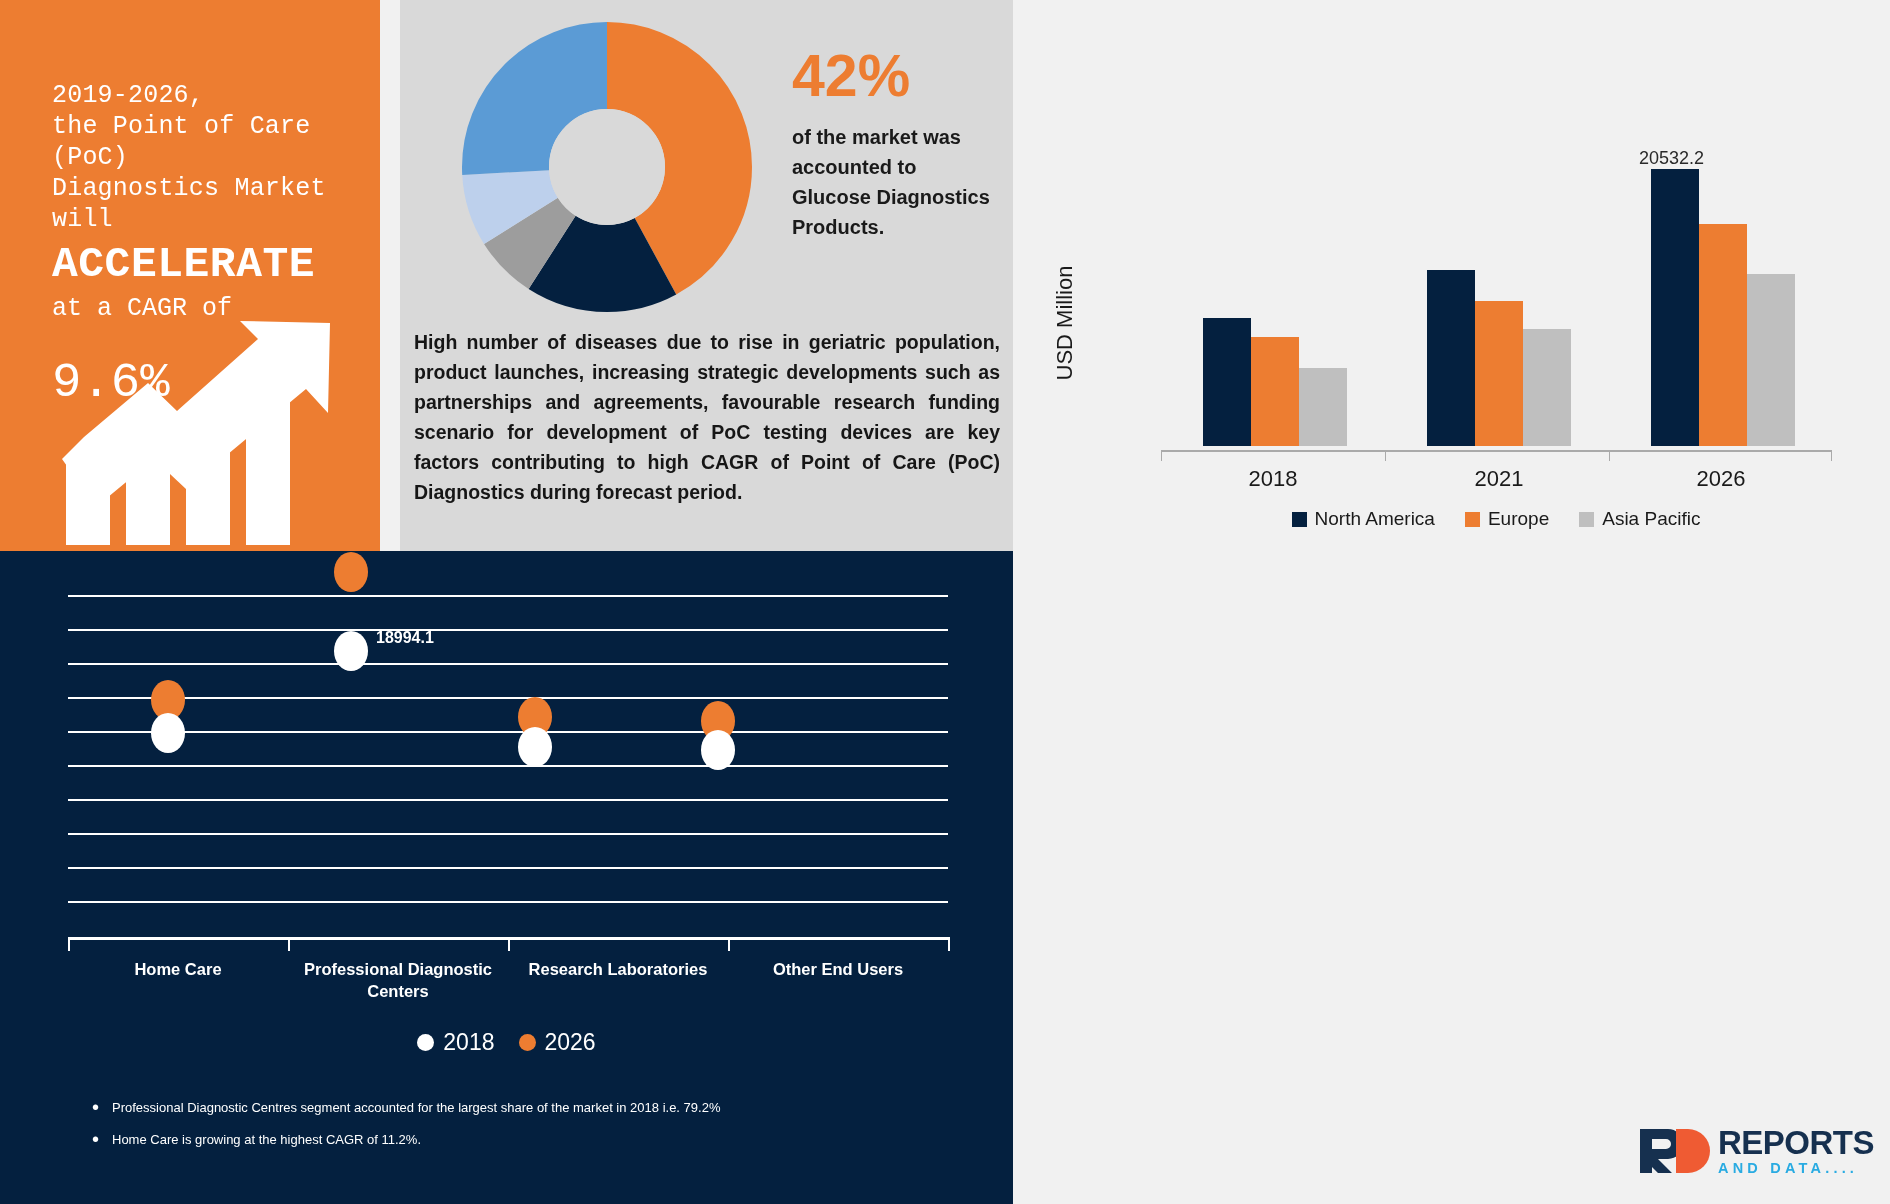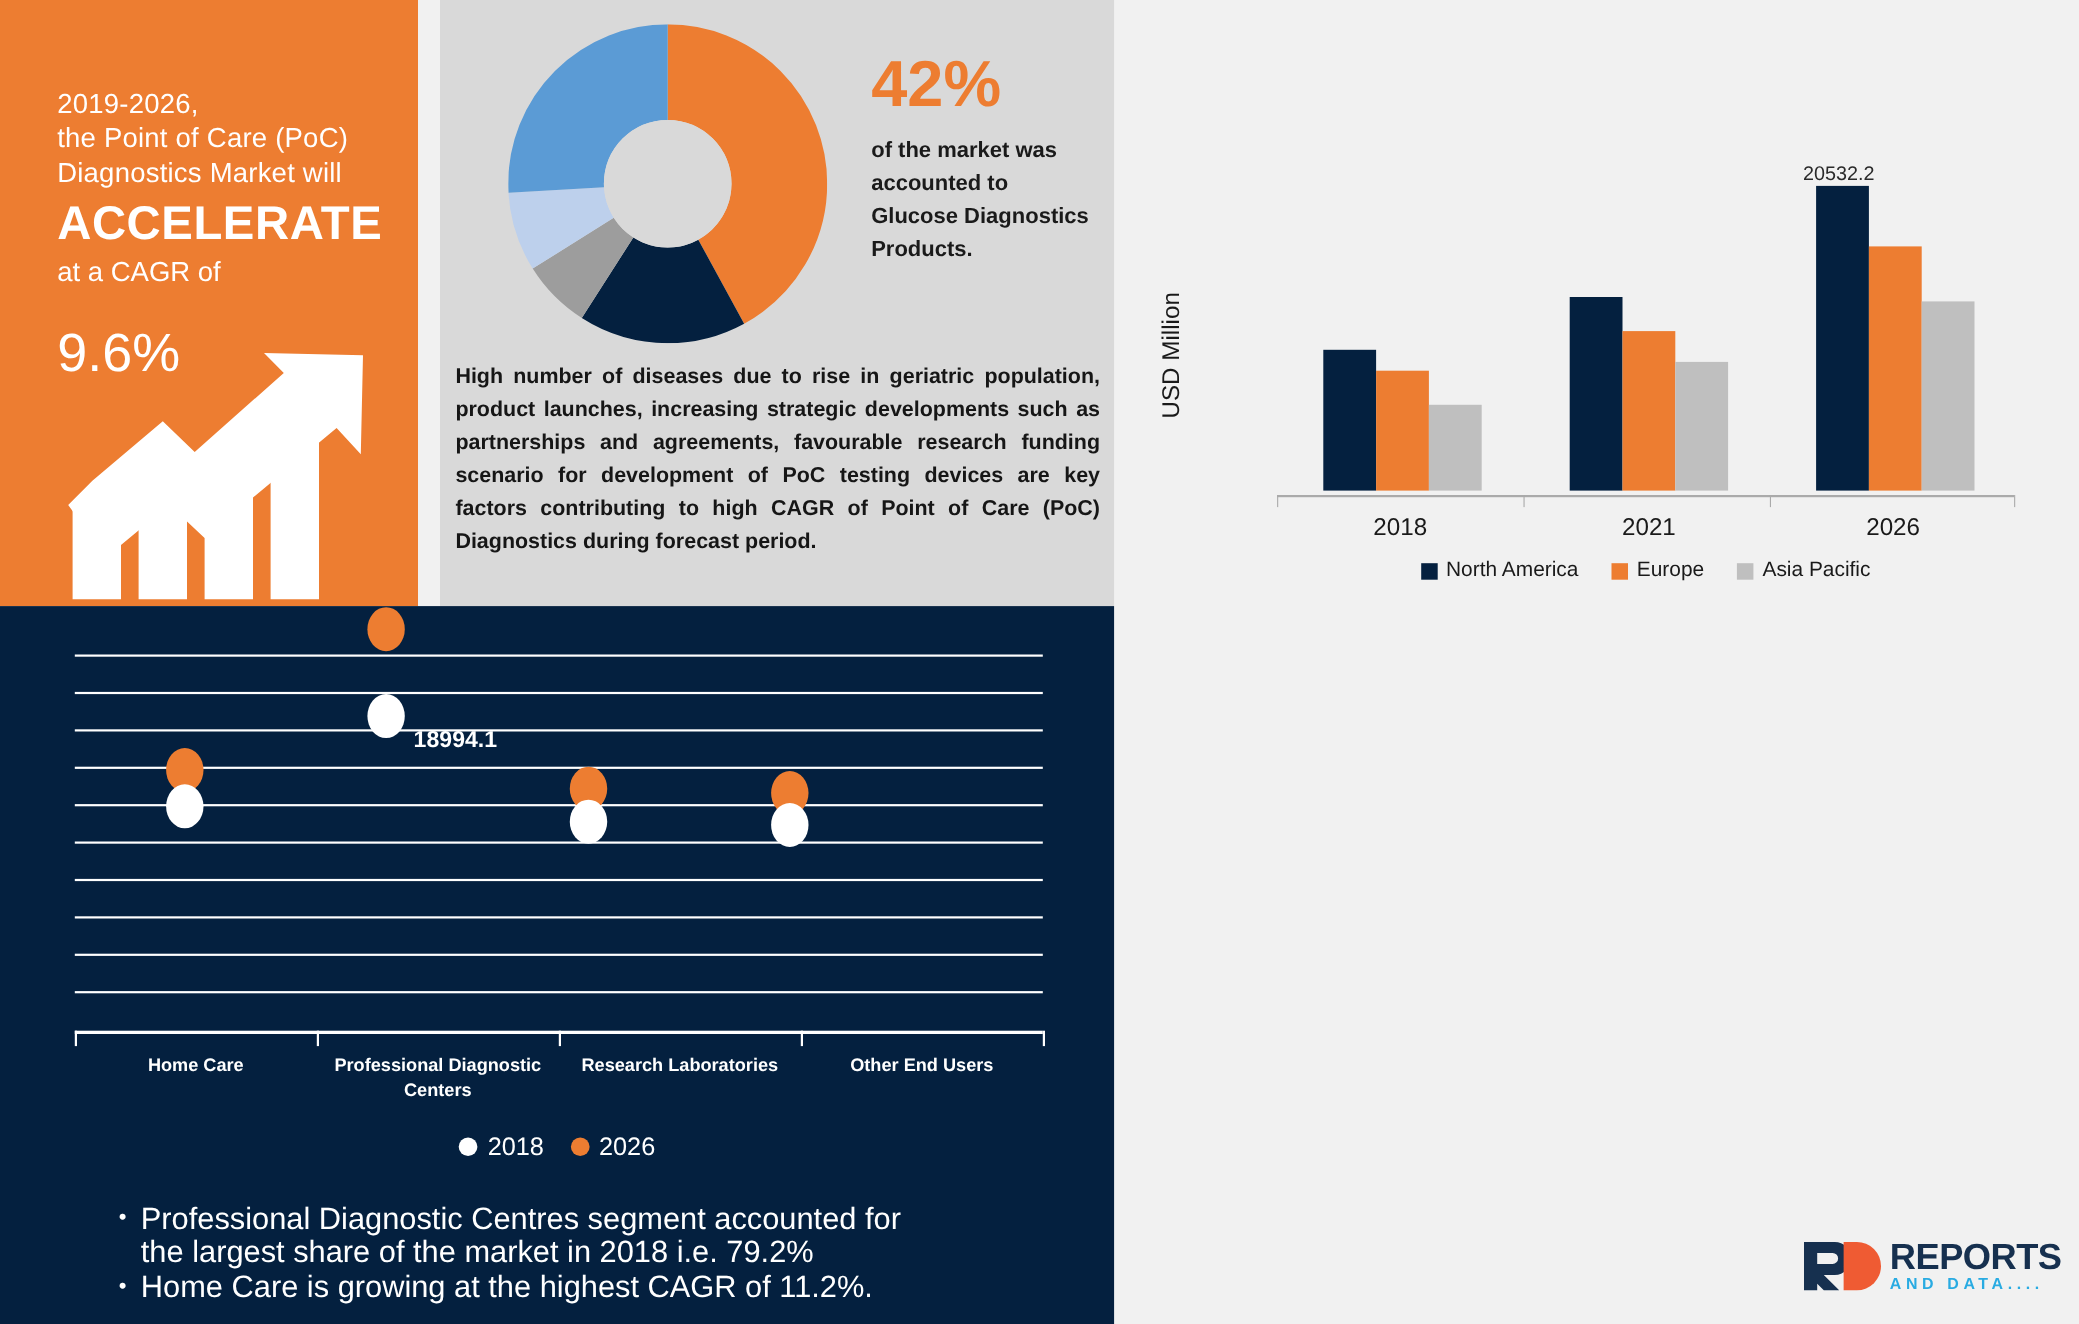--- a/index.html
+++ b/index.html
@@ -9,20 +9,21 @@
     background:#f1f1f1;
     position:relative;
     overflow:hidden;
   }
   .root { position:relative; width:1890px; height:1204px; }
 
   
   #orange-panel {
     position:absolute; left:0; top:0; width:380px; height:551px;
     background:#ed7d31;
+    font-family:Liberation Mono, monospace;
   }
   #orange-text { position:absolute; left:52px; top:80px; width:330px; color:#fff; }
   .ot-line { font-size:25px; line-height:31px; font-weight:400; letter-spacing:.2px; }
   #accelerate { font-size:43px; font-weight:700; line-height:54px; letter-spacing:.5px; margin-top:3px;}
   #cagr-of { font-size:25px; line-height:32px; margin-top:1px; }
   #cagr-value { font-size:49px; font-weight:400; line-height:60px; margin-top:28px; }
   #growth-arrow { position:absolute; left:60px; top:295px; width:270px; height:250px; }
 
   
   #grey-panel {
@@ -43,40 +44,39 @@
   #navy-panel {
     position:absolute; left:0; top:551px; width:1013px; height:653px;
     background:#04203f;
   }
   #dotplot { position:absolute; left:58px; top:26px; width:900px; height:340px; }
   .grid-line { position:absolute; left:10px; width:880px; height:2px; background:#ffffff; }
   .dot { position:absolute; border-radius:50%; }
   .dot-2026 { background:#ed7d31; }
   .dot-2018 { background:#ffffff; }
   .dot-label {
-    position:absolute; color:#fff; font-size:21px; font-weight:700;
+    position:absolute; color:#fff; font-size:16px; font-weight:700;
     white-space:nowrap;
-    margin-top:32px;
   }
   #cat-axis { position:absolute; left:68px; top:386px; width:880px; height:3px; background:#fff; }
   .cat-tick { position:absolute; top:386px; width:2px; height:14px; background:#fff; }
   .cat-label {
     position:absolute; top:407px; color:#ffffff; font-size:16.5px; font-weight:700;
     text-align:center; line-height:22px;
   }
   #dot-legend {
     position:absolute; left:0; top:478px; width:1013px;
     display:flex; justify-content:center; align-items:center; gap:24px;
     color:#fff; font-size:23px;
   }
   .dl-item { display:flex; align-items:center; gap:9px; }
   .dl-swatch { width:17px; height:17px; border-radius:50%; }
   #bullets {
-    position:absolute; left:104px; top:542px; width:720px;
-    color:#ffffff; font-size:28px; line-height:30px;
+    position:absolute; left:88px; top:542px; width:720px;
+    color:#ffffff; font-size:13px; line-height:30px;
   }
   #bullets li { margin-bottom:2px; list-style:none; position:relative; padding-left:24px; }
   #bullets li:before {
     content:"\2022"; position:absolute; left:4px; top:-1px; font-size:20px;
   }
 
   
   #right-panel {
     position:absolute; left:1013px; top:0; width:877px; height:1204px;
     background:#f1f1f1;

